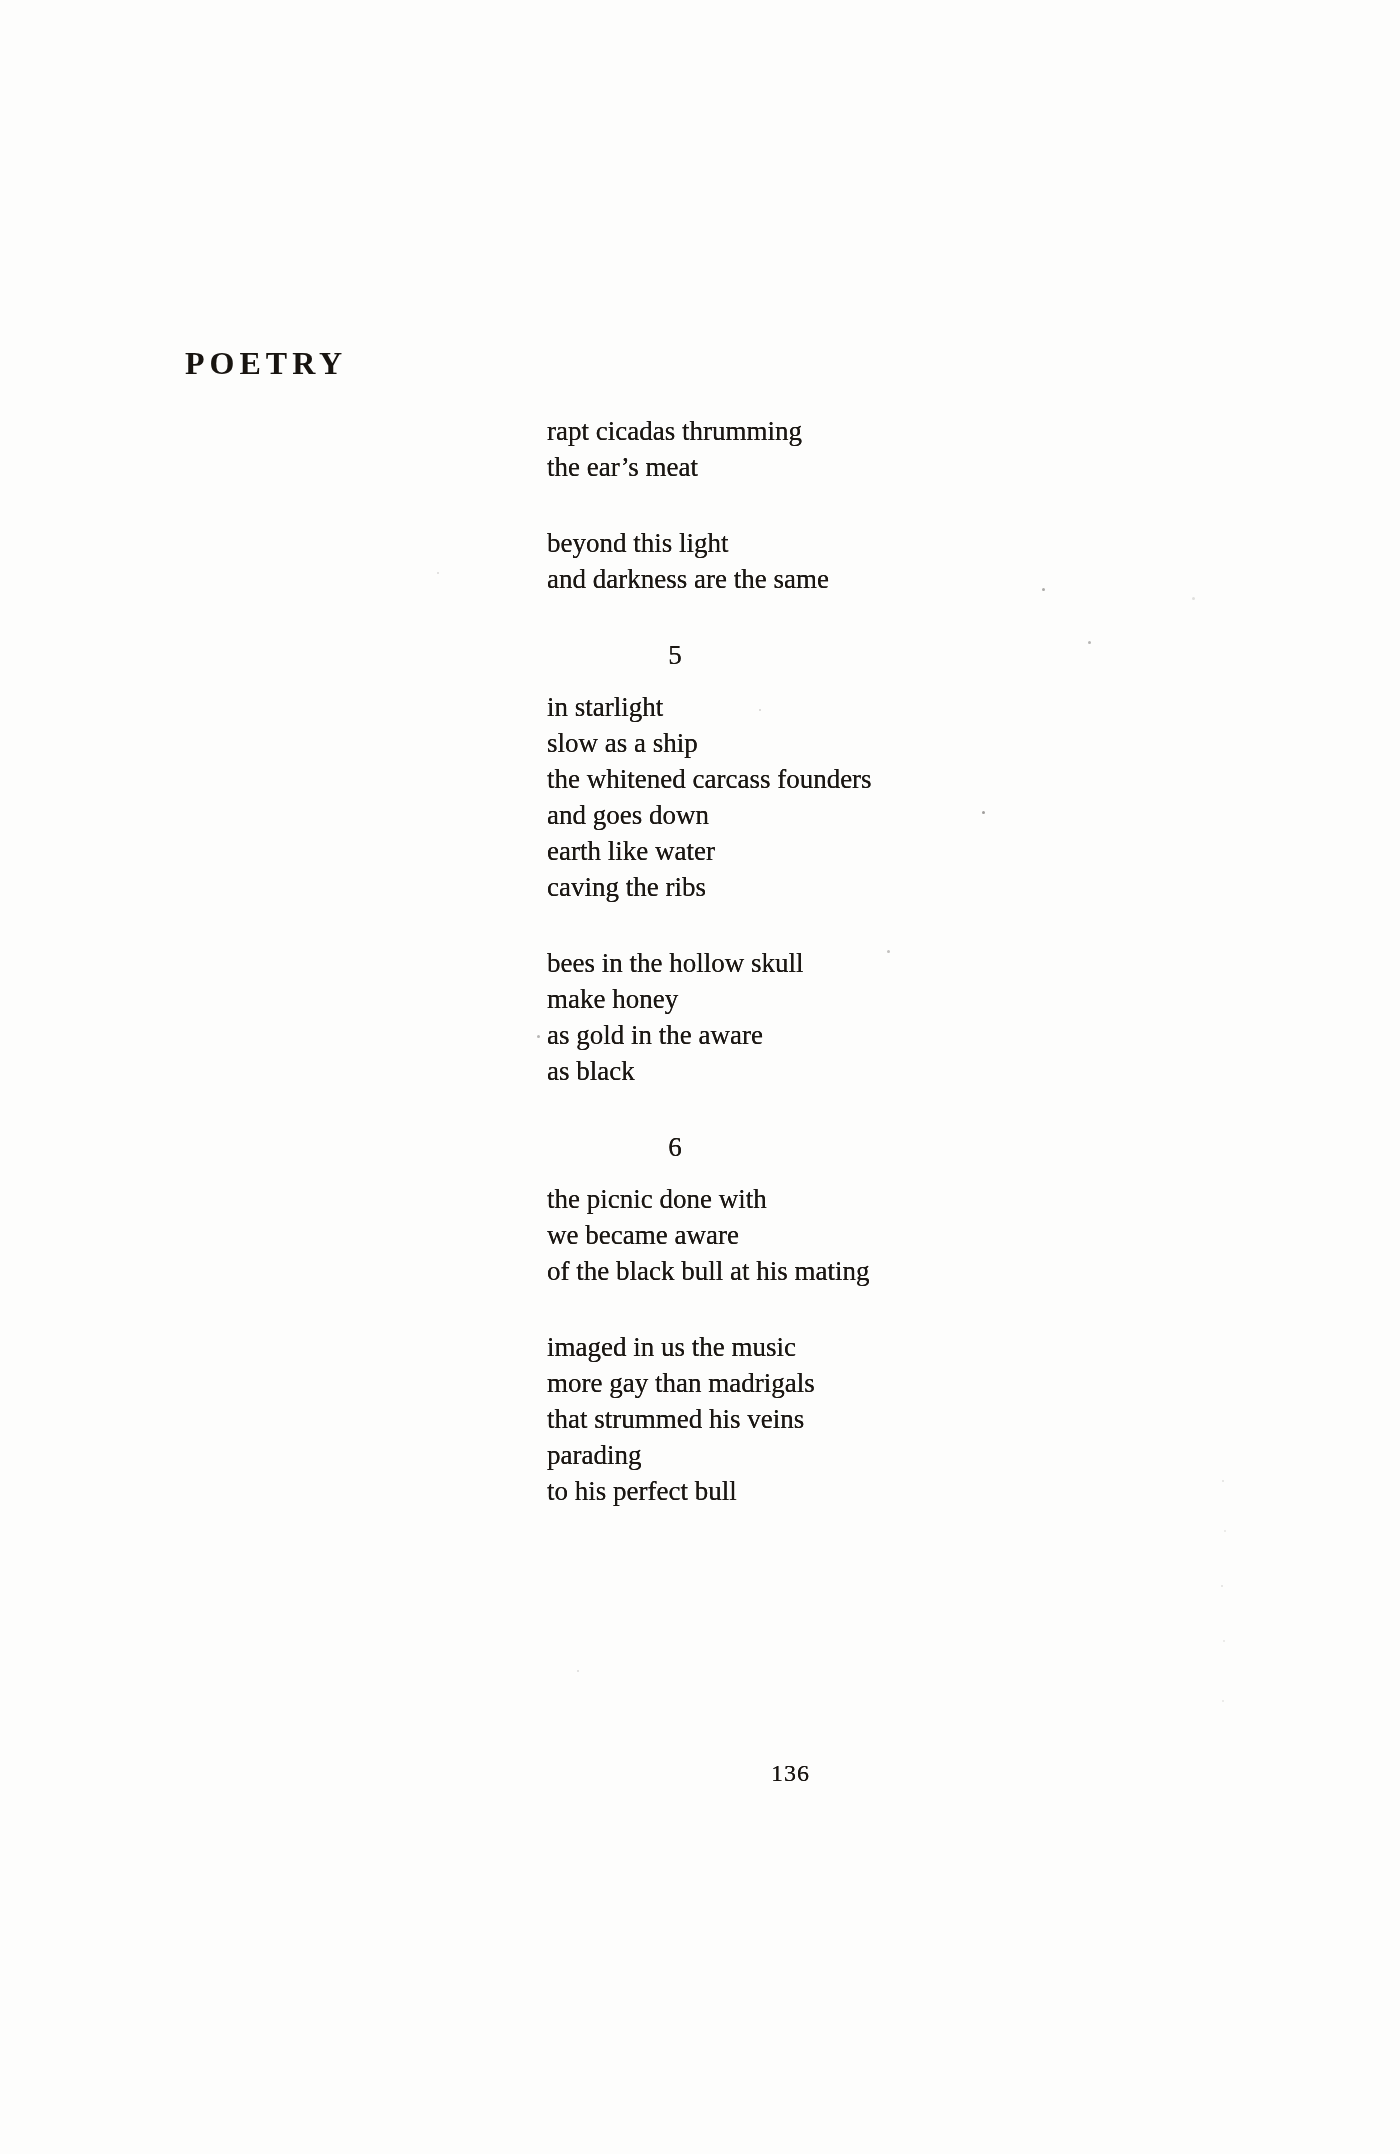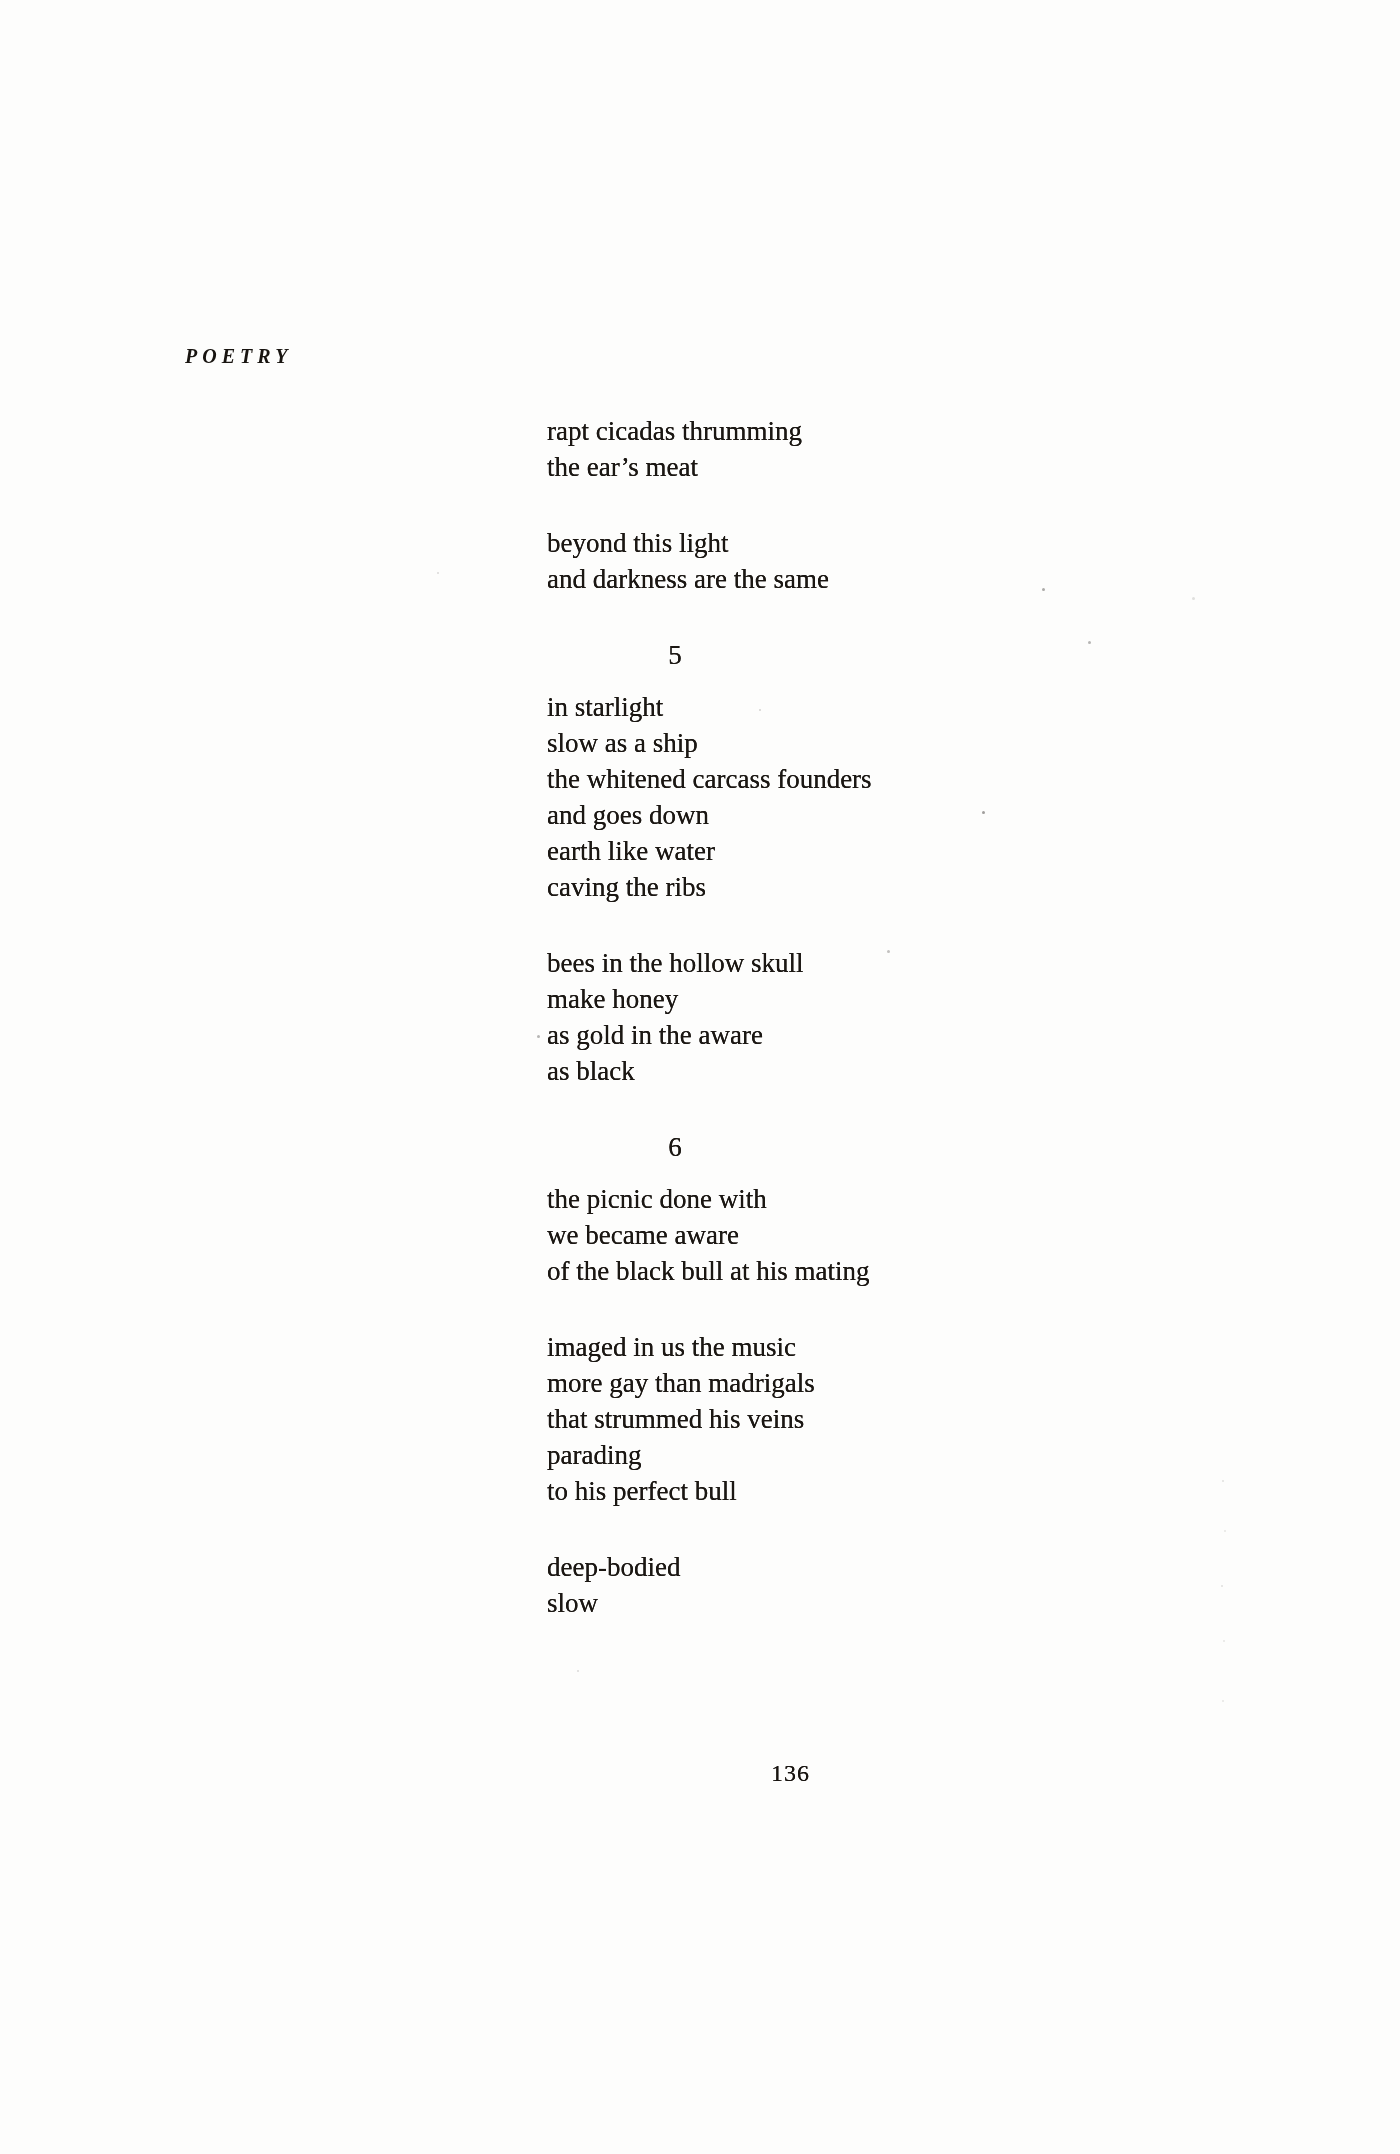--- a/index.html
+++ b/index.html
@@ -11,26 +11,25 @@
     overflow: hidden;
   }
   .page {
     position: absolute; inset: 0;
     background: #fdfdfc;
     color: #1b1713;
   }
   .running-head {
     position: absolute;
     left: 185px; top: 345px;
-    font-size: 20px;
+    font-size: 32px;
     font-weight: 700;
     letter-spacing: 5px;
     color: #181410;
     white-space: nowrap;
-    font-style: italic;
   }
   .poem {
     position: absolute;
     left: 540px; top: 413px;
     font-size: 27px;
     line-height: 36px;
     white-space: nowrap;
     text-shadow: 0 0 0.5px currentColor; 
   }
   .stanza { margin: 0 0 40px 7px; }
@@ -94,24 +93,20 @@
         <div class="poem-line">we became aware</div>
         <div class="poem-line">of the black bull at his mating</div>
       </div>
       <div class="stanza">
         <div class="poem-line">imaged in us the music</div>
         <div class="poem-line">more gay than madrigals</div>
         <div class="poem-line">that strummed his veins</div>
         <div class="poem-line">parading</div>
         <div class="poem-line">to his perfect bull</div>
       </div>
-      <div class="stanza">
-        <div class="poem-line">deep-bodied</div>
-        <div class="poem-line">slow</div>
-      </div>
     </div>
 
   <div class="folio">136</div>
 
   <div id="speckles">
       <div class="speckle" style="left: 1042px; top: 588px; width: 3px; height: 3px; background: rgba(20, 16, 12, 0.35);"></div>
       <div class="speckle" style="left: 1192px; top: 597px; width: 3px; height: 3px; background: rgba(20, 16, 12, 0.12);"></div>
       <div class="speckle" style="left: 1088px; top: 641px; width: 3px; height: 3px; background: rgba(20, 16, 12, 0.3);"></div>
       <div class="speckle" style="left: 982px; top: 811px; width: 3px; height: 3px; background: rgba(20, 16, 12, 0.4);"></div>
       <div class="speckle" style="left: 437px; top: 572px; width: 2px; height: 2px; background: rgba(20, 16, 12, 0.15);"></div>

